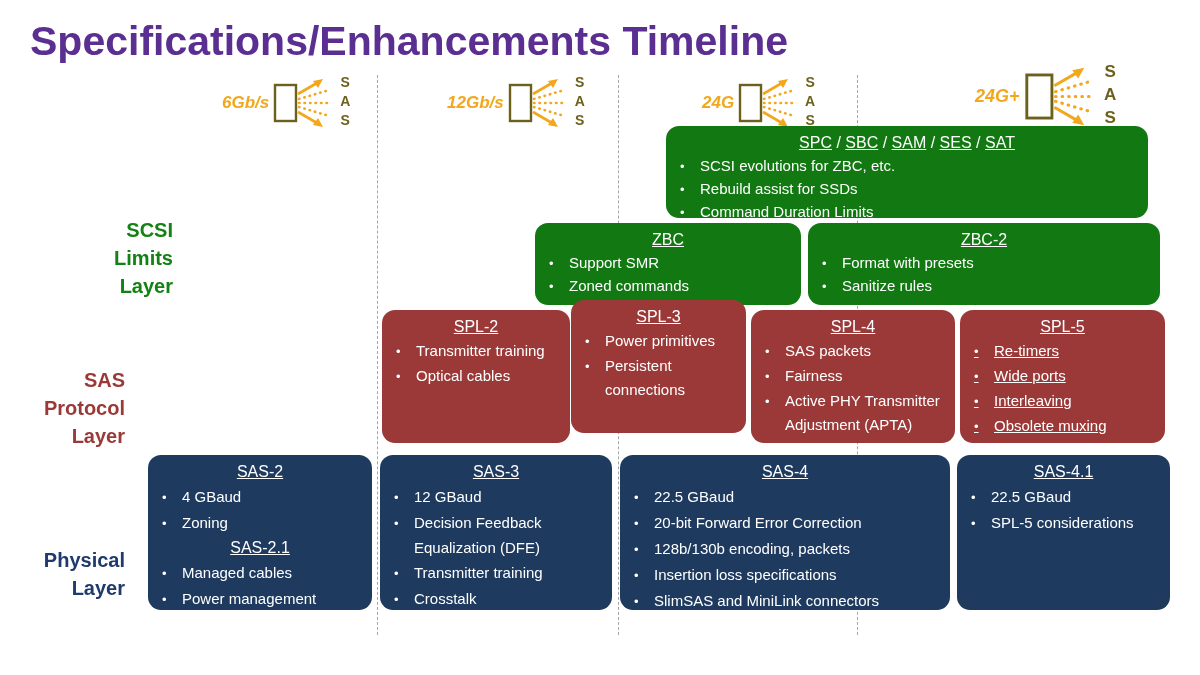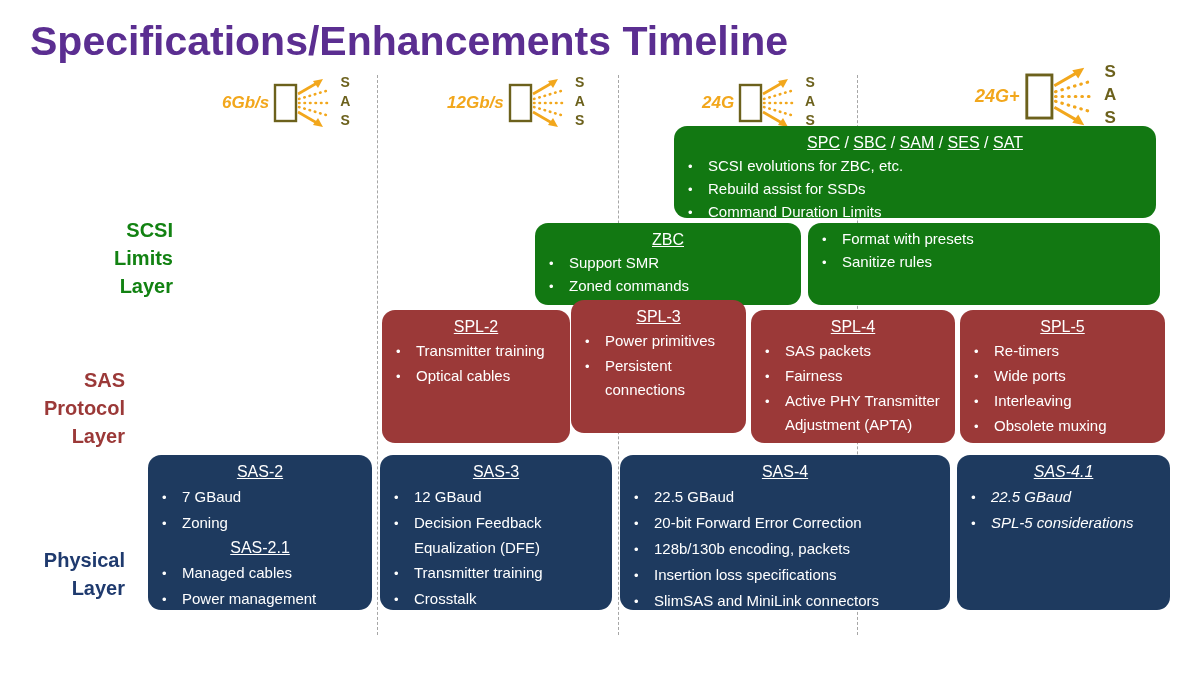--- a/index.html
+++ b/index.html
@@ -143,21 +143,21 @@
   <div class="layer-label red" style="top:366px;">
     <div>SAS</div>
     <div>Protocol</div>
     <div>Layer</div>
   </div>
   <div class="layer-label blue" style="top:546px;">
     <div>Physical</div>
     <div>Layer</div>
   </div>
 
-  <div class="box b-green" style="left:666px;top:126px;width:482px;height:92px;margin-left:8px;">
+  <div class="box b-green" style="left:666px;top:126px;width:482px;height:92px;">
     <div class="box-title">
       <span class="u">SPC</span><span class="sep"> / </span><span class="u">SBC</span><span class="sep"> / </span><span class="u">SAM</span><span class="sep"> / </span><span class="u">SES</span><span class="sep"> / </span><span class="u">SAT</span>
     </div>
     <div class="bullet">
         <span class="dot"></span>
         <span class="txt">SCSI evolutions for ZBC, etc.</span>
       </div>
     <div class="bullet">
         <span class="dot"></span>
         <span class="txt">Rebuild assist for SSDs</span>
@@ -174,20 +174,21 @@
         <span class="dot"></span>
         <span class="txt">Support SMR</span>
       </div>
     <div class="bullet">
         <span class="dot"></span>
         <span class="txt">Zoned commands</span>
       </div>
   </div>
 
   <div class="box b-green" style="left:808px;top:223px;width:352px;height:82px;">
+    <div class="box-title u">ZBC-2</div>
     <div class="bullet">
         <span class="dot"></span>
         <span class="txt">Format with presets</span>
       </div>
     <div class="bullet">
         <span class="dot"></span>
         <span class="txt">Sanitize rules</span>
       </div>
   </div>
 
@@ -224,21 +225,21 @@
     <div class="bullet">
         <span class="dot"></span>
         <span class="txt">Fairness</span>
       </div>
     <div class="bullet">
         <span class="dot"></span>
         <span class="txt">Active PHY Transmitter Adjustment (APTA)</span>
       </div>
   </div>
 
-  <div class="box b-red" style="left:960px;top:310px;width:205px;height:133px;">
+  <div class="box b-red" style="left:960px;top:310px;width:205px;height:133px;text-decoration:underline;">
     <div class="box-title u">SPL-5</div>
     <div class="bullet">
         <span class="dot"></span>
         <span class="txt">Re-timers</span>
       </div>
     <div class="bullet">
         <span class="dot"></span>
         <span class="txt">Wide ports</span>
       </div>
     <div class="bullet">
@@ -248,21 +249,21 @@
     <div class="bullet">
         <span class="dot"></span>
         <span class="txt">Obsolete muxing</span>
       </div>
   </div>
 
   <div class="box b-blue" style="left:148px;top:455px;width:224px;height:155px;">
     <div class="box-title u">SAS-2</div>
     <div class="bullet">
         <span class="dot"></span>
-        <span class="txt">7 GBaud</span>
+        <span class="txt">4 GBaud</span>
       </div>
     <div class="bullet">
         <span class="dot"></span>
         <span class="txt">Zoning</span>
       </div>
     <div class="box-title u">SAS-2.1</div>
     <div class="bullet">
         <span class="dot"></span>
         <span class="txt">Managed cables</span>
       </div>
@@ -309,21 +310,21 @@
     <div class="bullet">
         <span class="dot"></span>
         <span class="txt">Insertion loss specifications</span>
       </div>
     <div class="bullet">
         <span class="dot"></span>
         <span class="txt">SlimSAS and MiniLink connectors</span>
       </div>
   </div>
 
-  <div class="box b-blue" style="left:957px;top:455px;width:213px;height:155px;font-style:italic;">
+  <div class="box b-blue" style="left:957px;top:455px;width:213px;height:155px;">
     <div class="box-title u">SAS-4.1</div>
     <div class="bullet">
         <span class="dot"></span>
         <span class="txt">22.5 GBaud</span>
       </div>
     <div class="bullet">
         <span class="dot"></span>
         <span class="txt">SPL-5 considerations</span>
       </div>
   </div>

